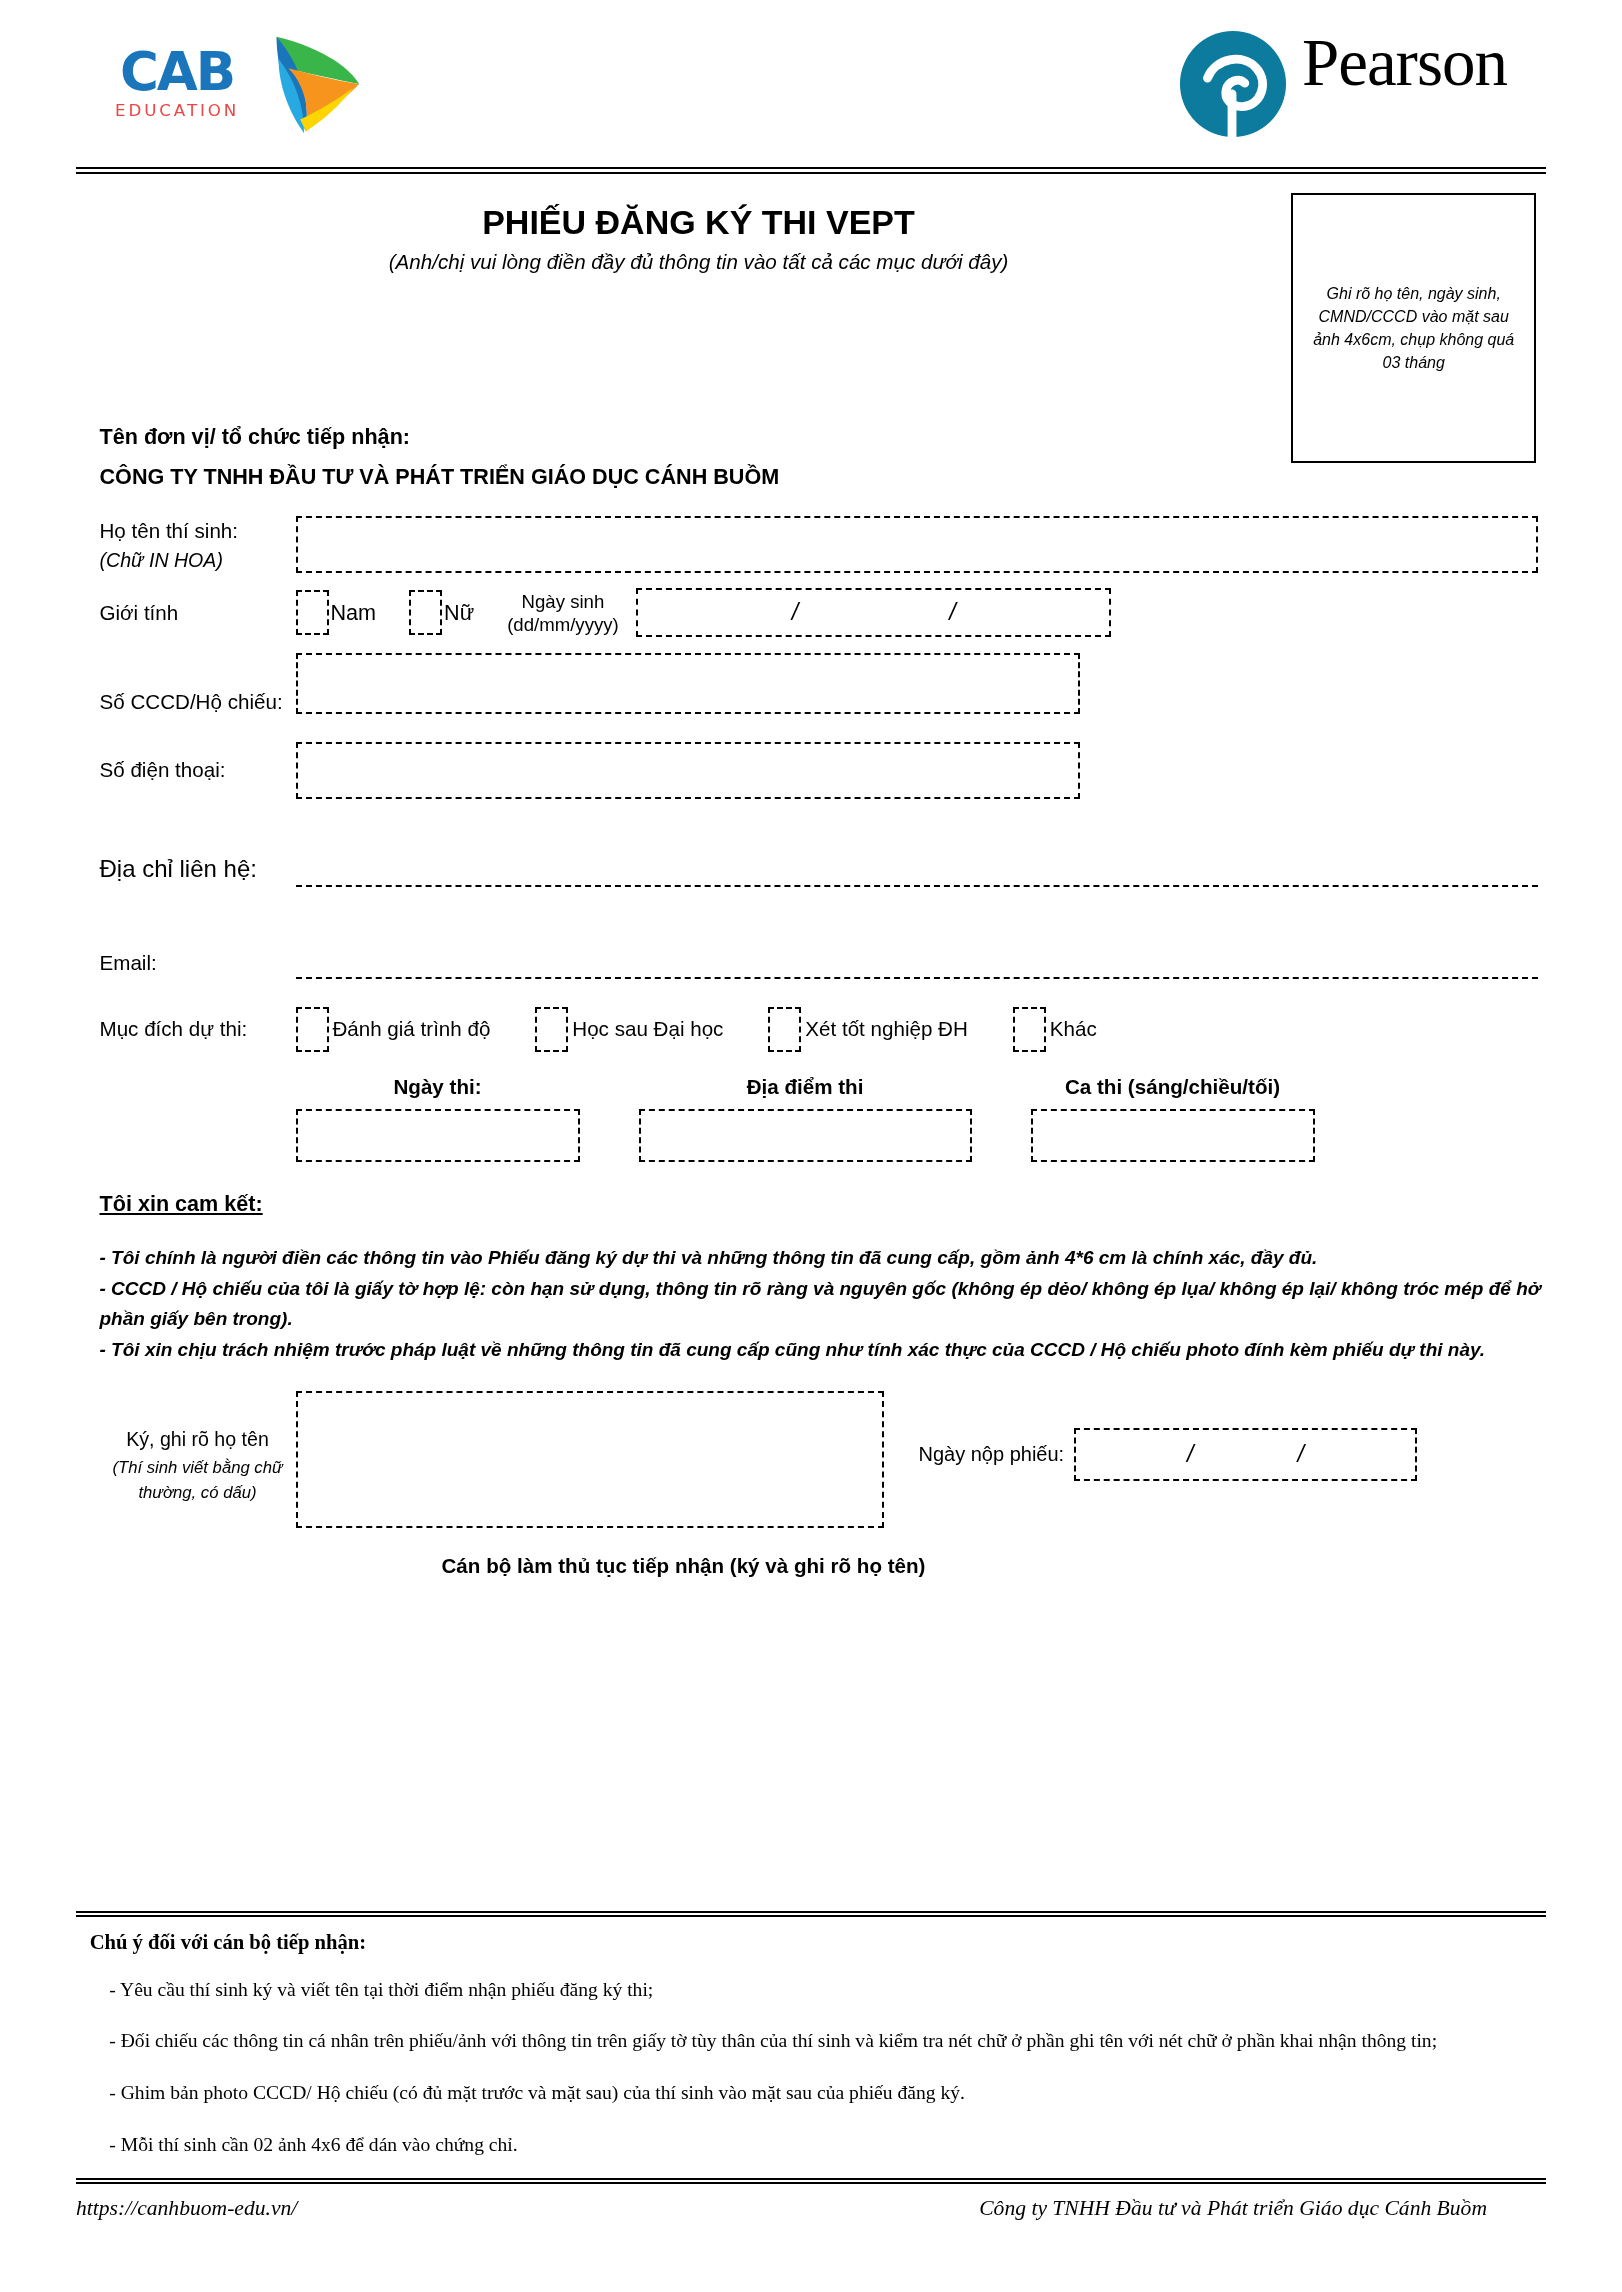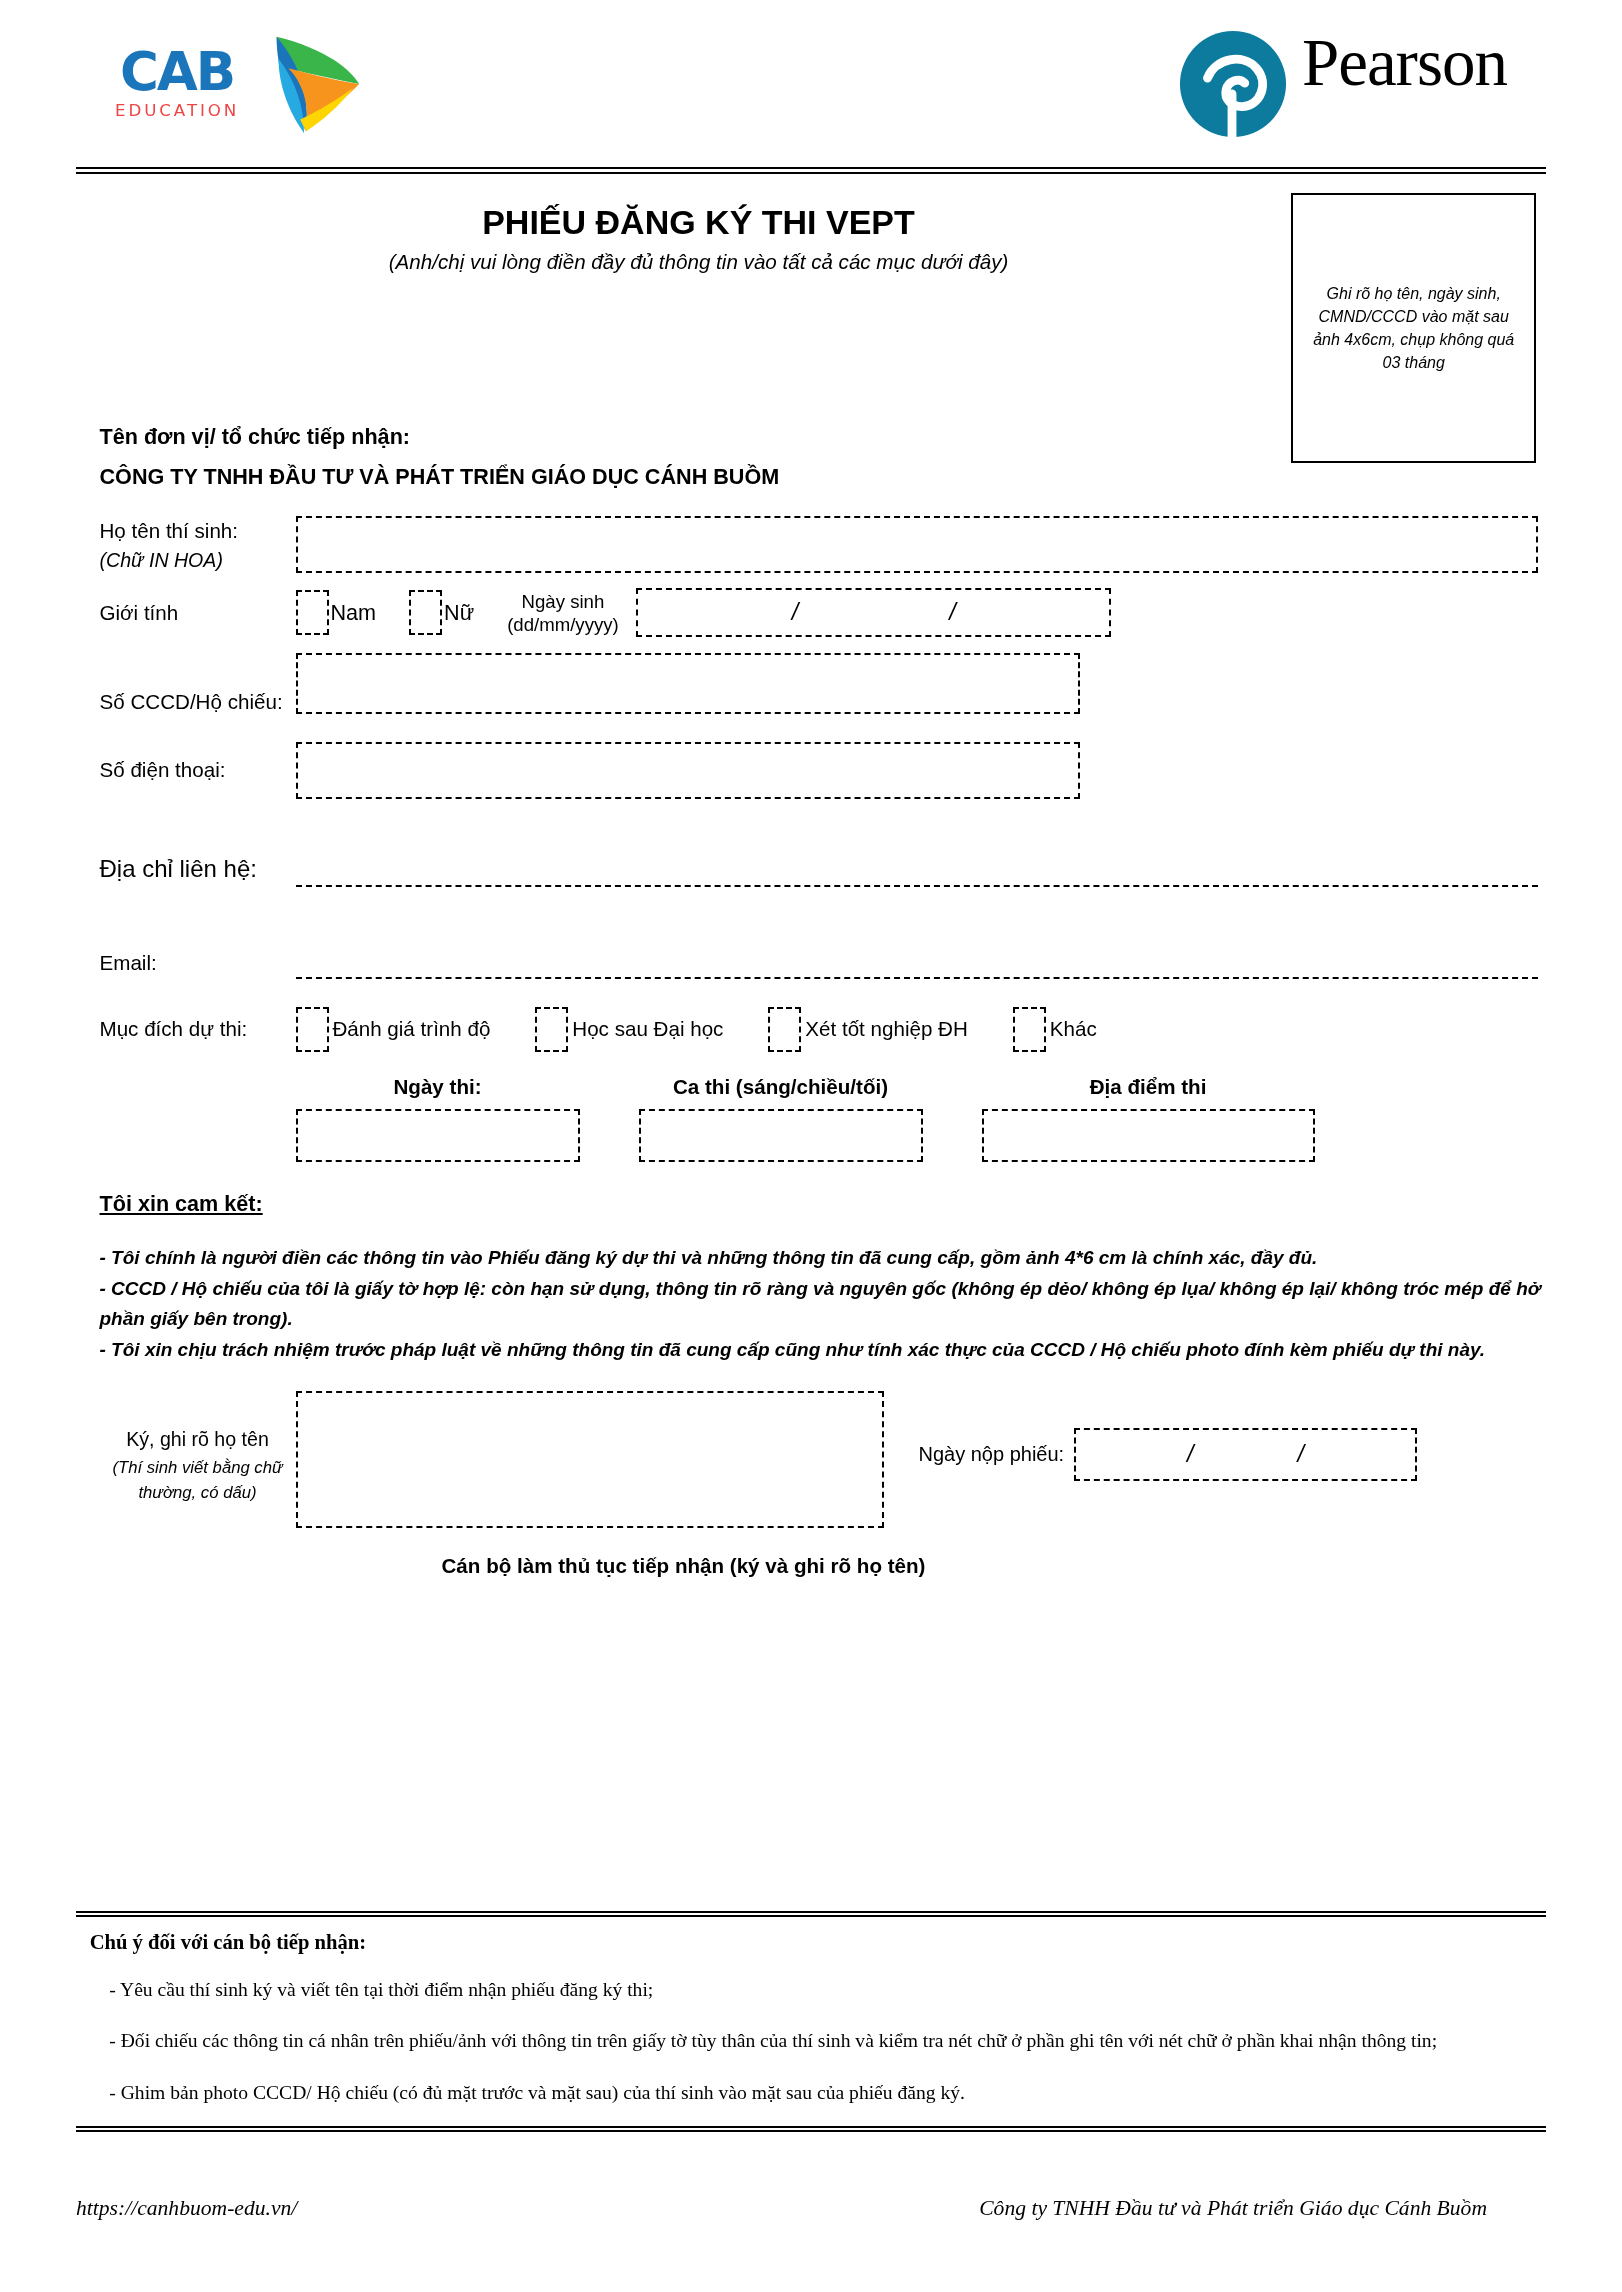--- a/index.html
+++ b/index.html
@@ -369,26 +369,26 @@
         <div class="purpose-text">Khác</div>
       </div>
     </div>
 
     <div class="schedule">
       <div class="sched-col">
         <div class="sched-head">Ngày thi:</div>
         <div class="dash-box sched-box sched-w1"></div>
       </div>
       <div class="sched-col">
+        <div class="sched-head">Địa điểm thi</div>
+        <div class="dash-box sched-box sched-w3"></div>
+      </div>
+      <div class="sched-col">
         <div class="sched-head">Ca thi (sáng/chiều/tối)</div>
         <div class="dash-box sched-box sched-w2"></div>
-      </div>
-      <div class="sched-col">
-        <div class="sched-head">Địa điểm thi</div>
-        <div class="dash-box sched-box sched-w3"></div>
       </div>
     </div>
 
   </div>
 
   <div class="commit-block">
     <div class="commit-title">Tôi xin cam kết:</div>
     <div class="commit-line">- Tôi chính là người điền các thông tin vào Phiếu đăng ký dự thi và những thông tin đã cung cấp, gồm ảnh 4*6 cm là chính xác, đầy đủ.</div>
     <div class="commit-line">-  CCCD / Hộ chiếu của tôi là giấy tờ hợp lệ: còn hạn sử dụng, thông tin rõ ràng và nguyên gốc (không ép dẻo/ không ép lụa/ không ép lại/ không tróc mép để hở phần giấy bên trong).</div>
     <div class="commit-line">- Tôi xin chịu trách nhiệm trước pháp luật về những thông tin đã cung cấp cũng như tính xác thực của CCCD / Hộ chiếu photo đính kèm phiếu dự thi này.</div>
@@ -412,20 +412,21 @@
 
   <div class="officer-line">Cán bộ làm thủ tục tiếp nhận (ký và ghi rõ họ tên)</div>
 
   <div class="notes-wrap">
     <div class="notes-rule-top"></div>
     <div class="notes-body">
       <div class="notes-title">Chú ý đối với cán bộ tiếp nhận:</div>
       <div class="note-item">- Yêu cầu thí sinh ký và viết tên tại thời điểm nhận phiếu đăng ký thi;</div>
       <div class="note-item">- Đối chiếu các thông tin cá nhân trên phiếu/ảnh với thông tin trên giấy tờ tùy thân của thí sinh và kiểm tra nét chữ ở phần ghi tên với nét chữ ở phần khai nhận thông tin;</div>
       <div class="note-item">- Ghim bản photo CCCD/ Hộ chiếu (có đủ mặt trước và mặt sau) của thí sinh vào mặt sau của phiếu đăng ký.</div>
+      <div class="note-item">- Mỗi thí sinh cần 02 ảnh 4x6 để dán vào chứng chỉ.</div>
     </div>
     <div class="notes-rule-bottom"></div>
   </div>
 
   <div class="footer">
     <div>https://canhbuom-edu.vn/</div>
     <div class="footer-right">Công ty TNHH Đầu tư và Phát triển Giáo dục Cánh Buồm</div>
   </div>
 
 </div>

